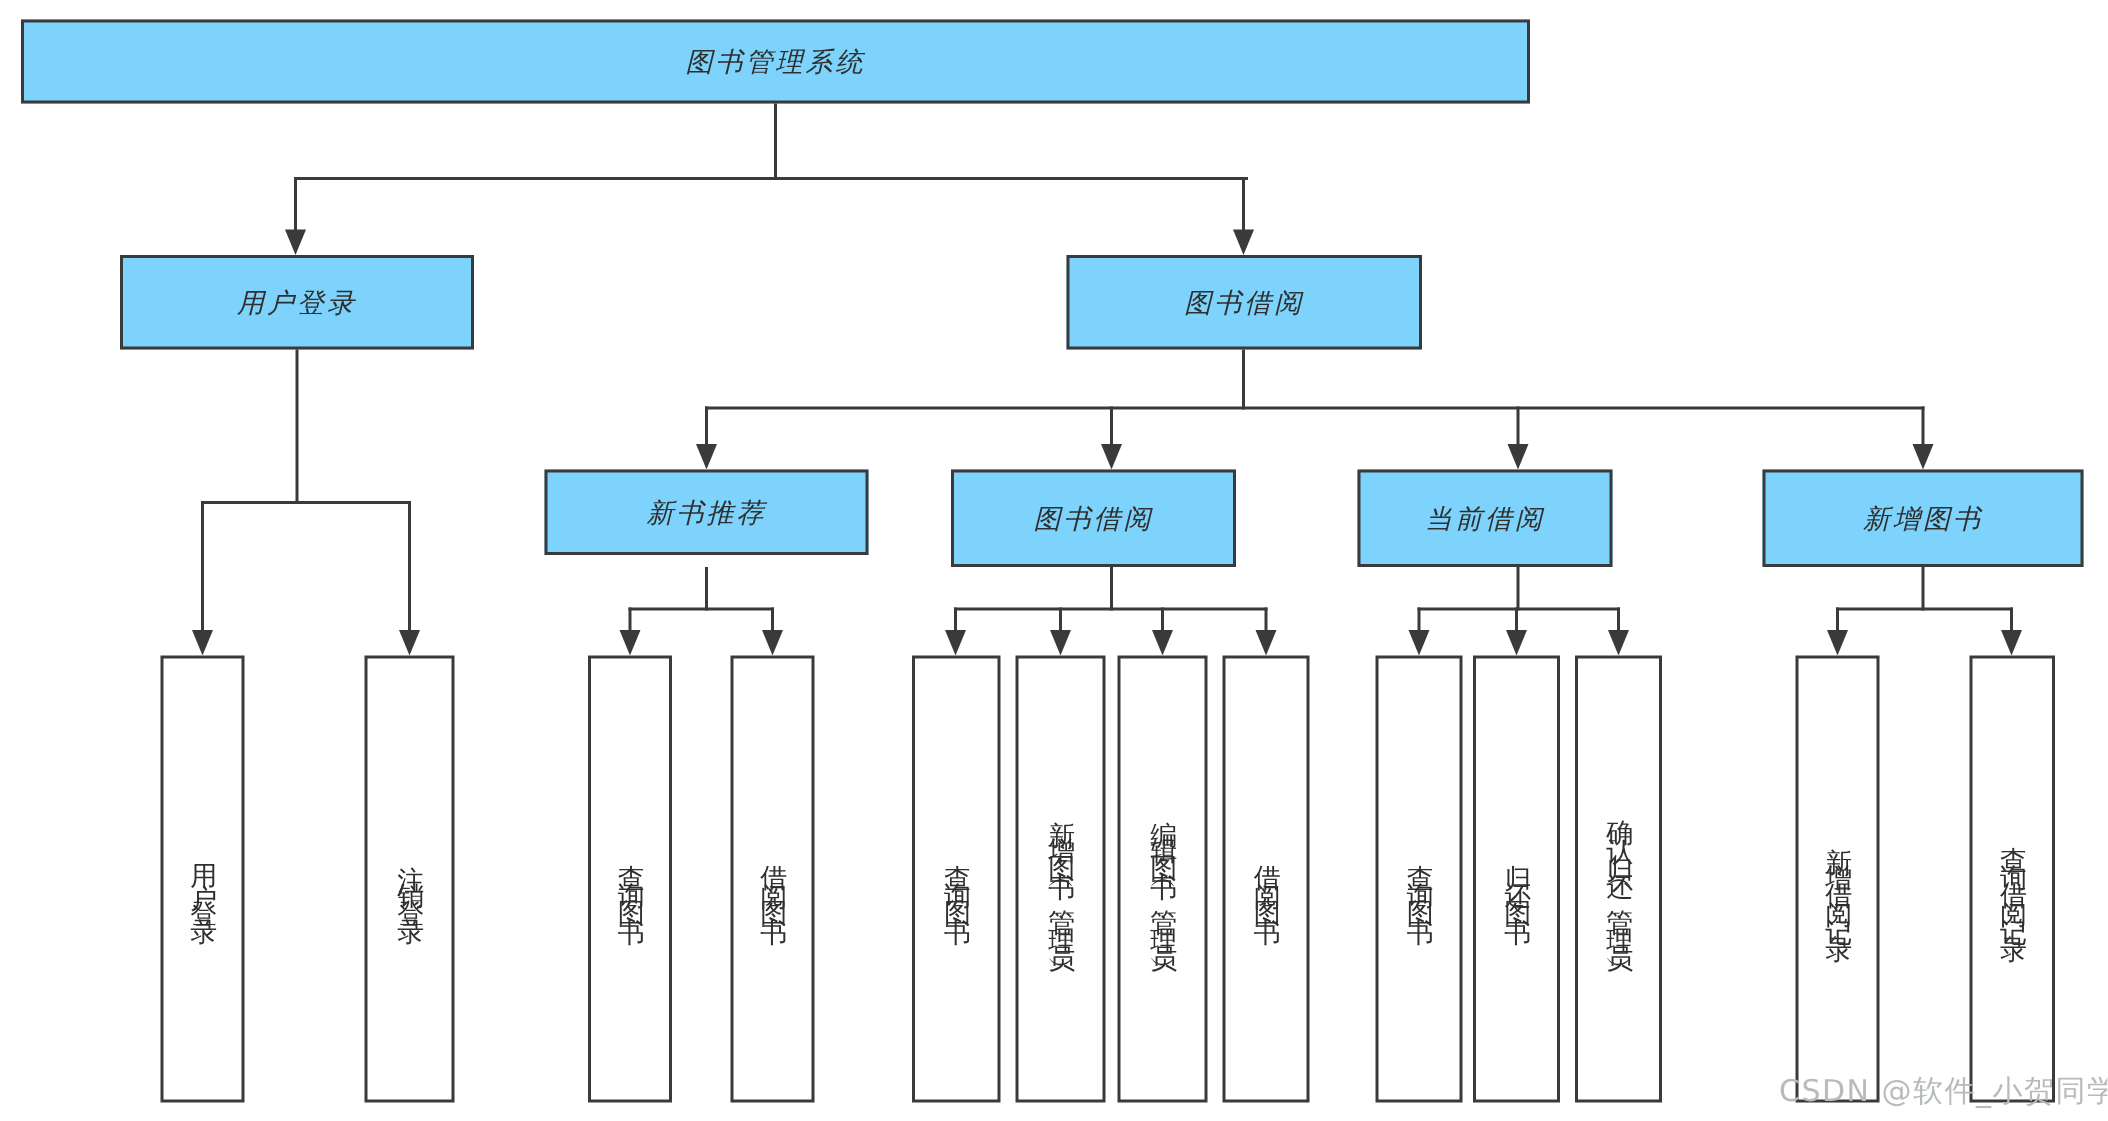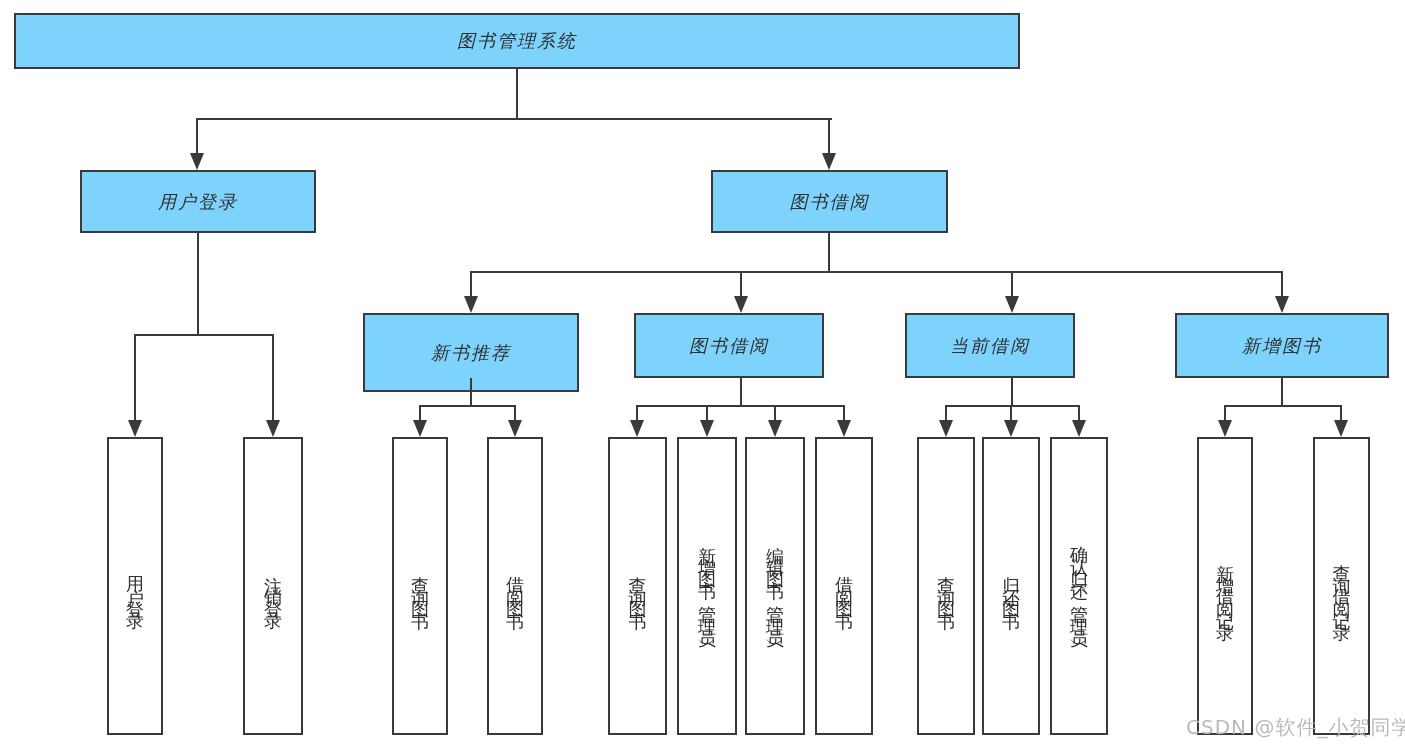--- a/index.html
+++ b/index.html
@@ -59,21 +59,21 @@
   <div class="line" style="left:470px;top:271px;width:813px;height:2px;"></div>
   <div class="line" style="left:470px;top:271px;width:2px;height:26px;"></div>
   <div class="arrow" style="left:464px;top:296px;"></div>
   <div class="line" style="left:740px;top:271px;width:2px;height:26px;"></div>
   <div class="arrow" style="left:734px;top:296px;"></div>
   <div class="line" style="left:1011px;top:271px;width:2px;height:26px;"></div>
   <div class="arrow" style="left:1005px;top:296px;"></div>
   <div class="line" style="left:1281px;top:271px;width:2px;height:26px;"></div>
   <div class="arrow" style="left:1275px;top:296px;"></div>
 
-  <div class="box" style="left:363px;top:313px;width:216px;height:79px;">新书推荐</div>
+  <div class="box" style="left:363px;top:313px;width:216px;height:57px;">新书推荐</div>
   <div class="box" style="left:634px;top:313px;width:190px;height:65px;">图书借阅</div>
   <div class="box" style="left:905px;top:313px;width:170px;height:65px;">当前借阅</div>
   <div class="box" style="left:1175px;top:313px;width:214px;height:65px;">新增图书</div>
 
   <div class="line" style="left:470px;top:378px;width:2px;height:29px;"></div>
   <div class="line" style="left:419px;top:405px;width:97px;height:2px;"></div>
   <div class="line" style="left:419px;top:405px;width:2px;height:16px;"></div>
   <div class="arrow" style="left:413px;top:420px;"></div>
   <div class="line" style="left:514px;top:405px;width:2px;height:16px;"></div>
   <div class="arrow" style="left:508px;top:420px;"></div>

